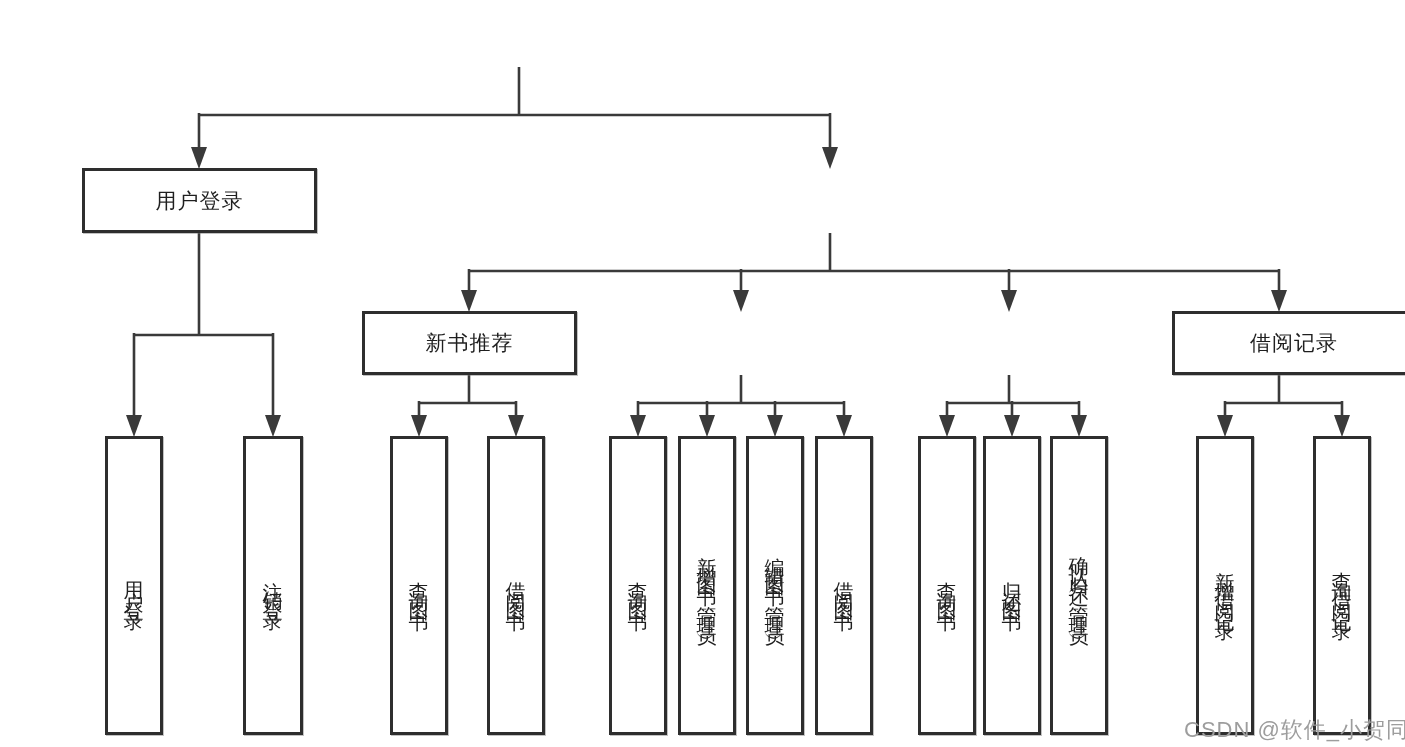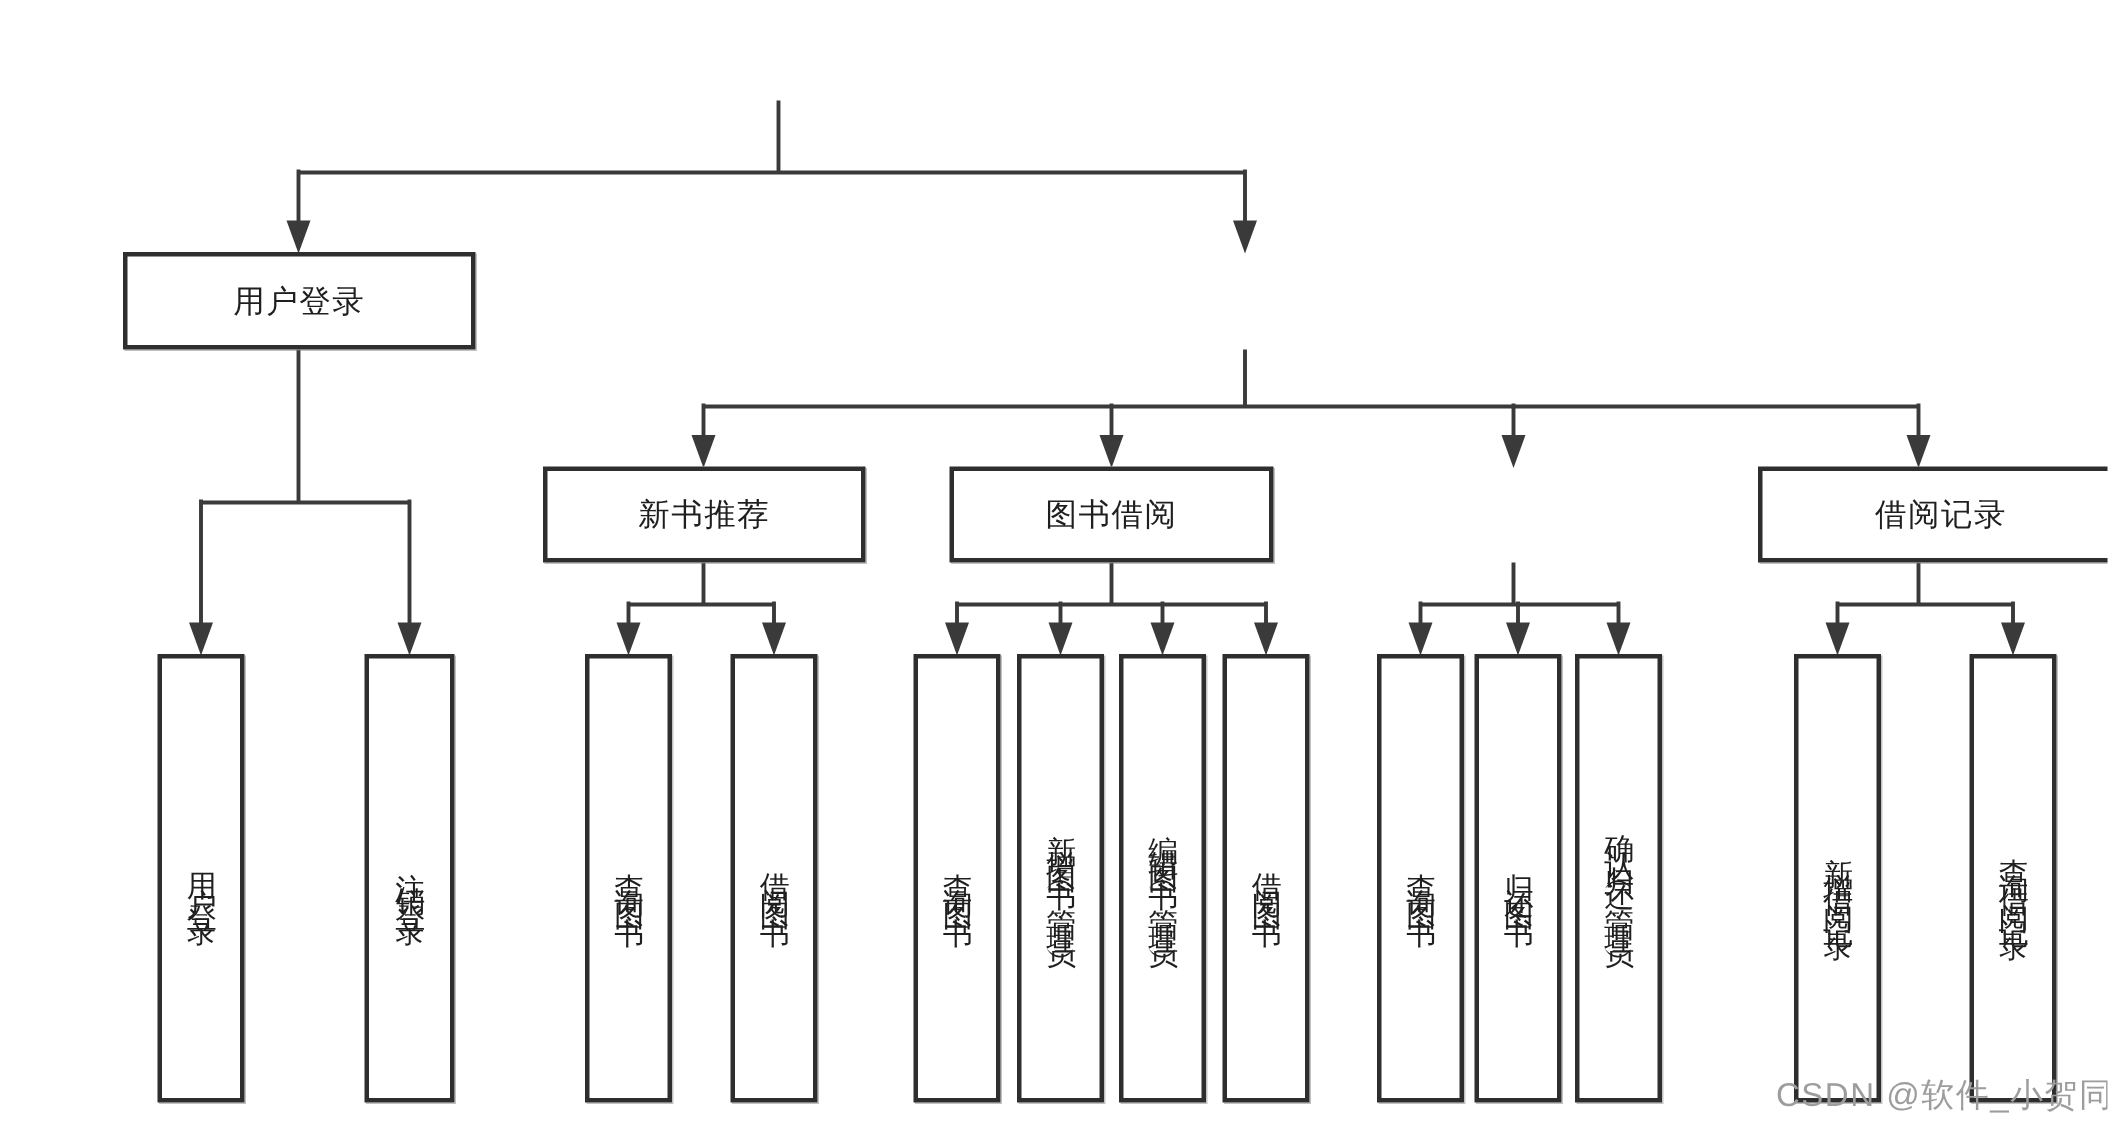--- a/index.html
+++ b/index.html
@@ -96,23 +96,20 @@
   </svg>
 
 
   <div class="node h-node" style="left:82px;top:168px;width:235px;height:65px">
     <span class="lbl">用户登录</span>
   </div>
 
   <div class="node h-node" style="left:362px;top:311px;width:215px;height:64px">
     <span class="lbl">新书推荐</span>
   </div>
-  <div class="node h-node" style="left:633px;top:311px;width:216px;height:64px">
-    <span class="lbl">图书借阅</span>
-  </div>
   <div class="node h-node" style="left:1172px;top:311px;width:244px;height:64px">
     <span class="lbl">借阅记录</span>
   </div>
 
   <div class="node v-node" style="left:105px;top:436px;width:58px;height:299px">
     <span class="lbl">用户登录</span>
   </div>
   <div class="node v-node" style="left:243px;top:436px;width:60px;height:299px">
     <span class="lbl">注销登录</span>
   </div>

